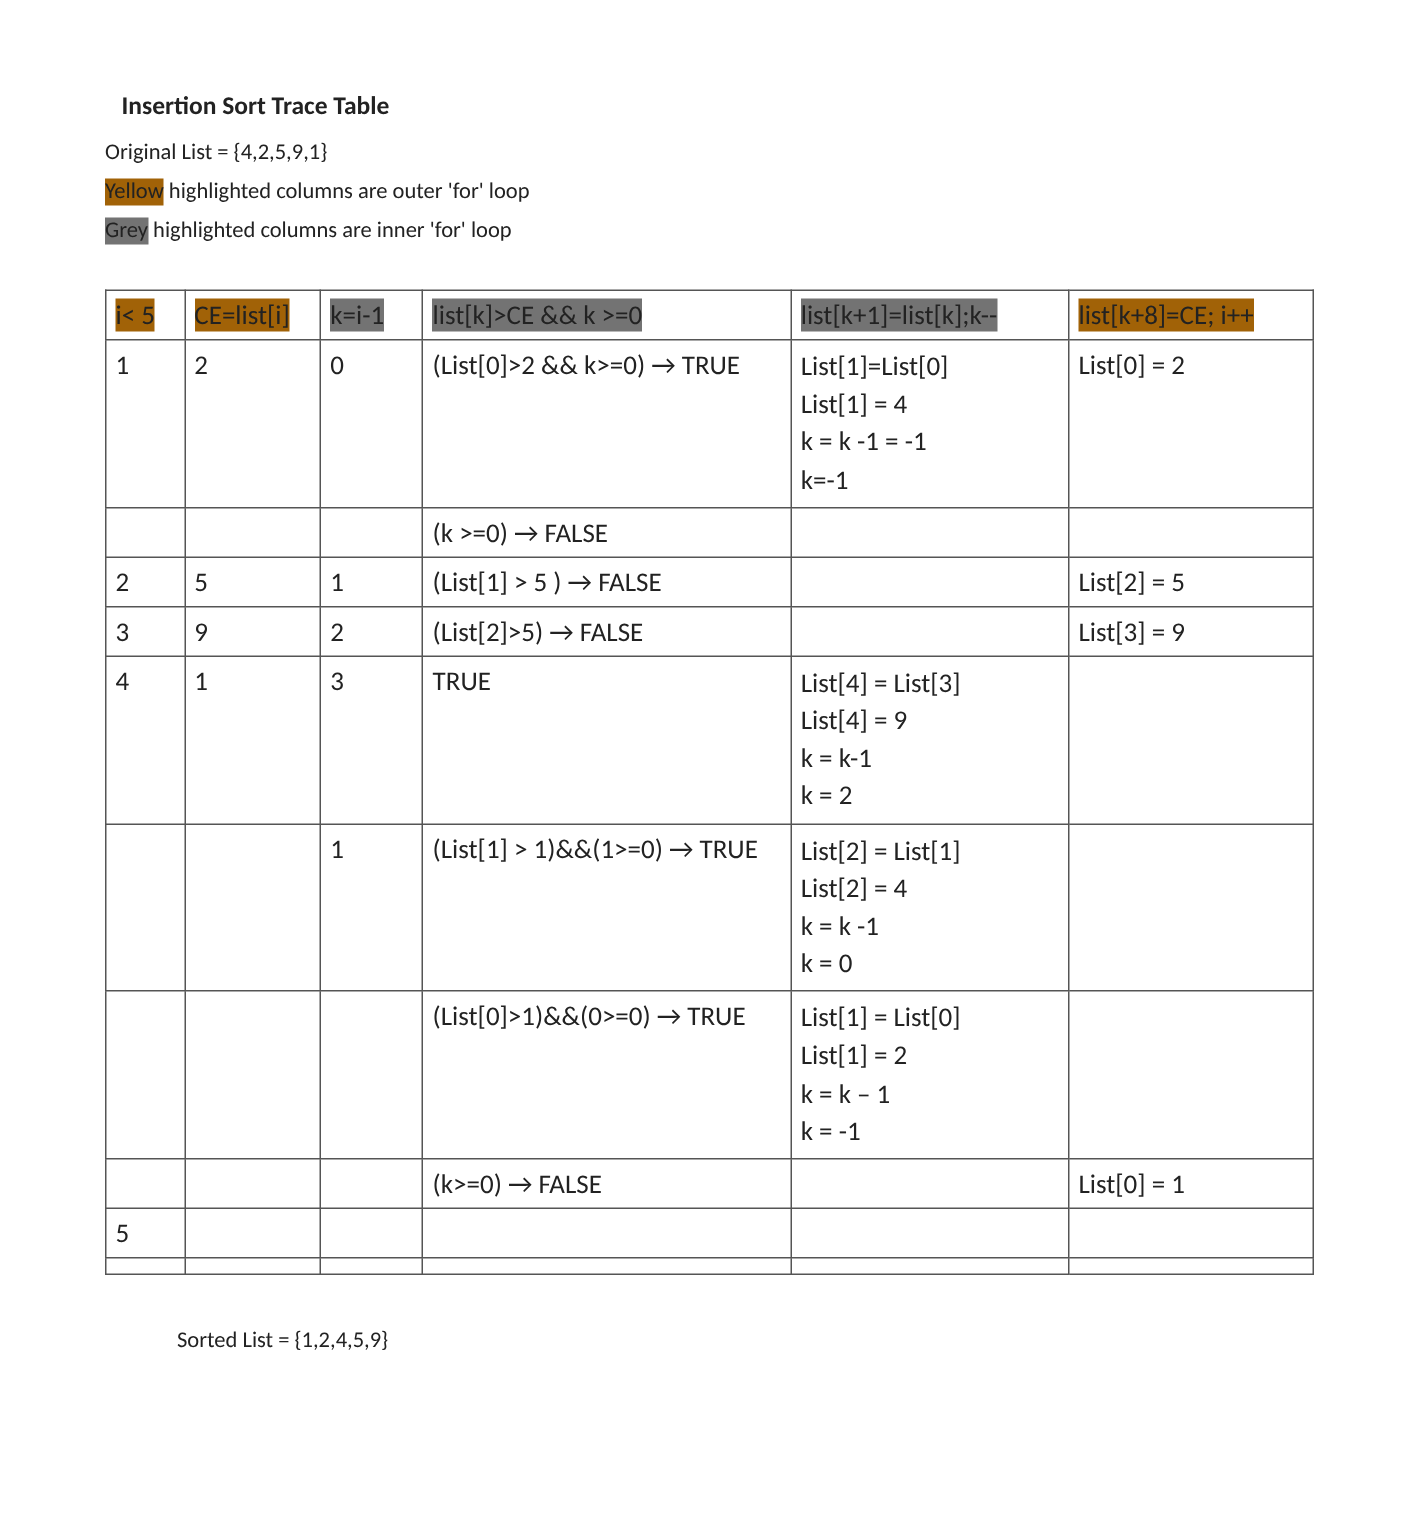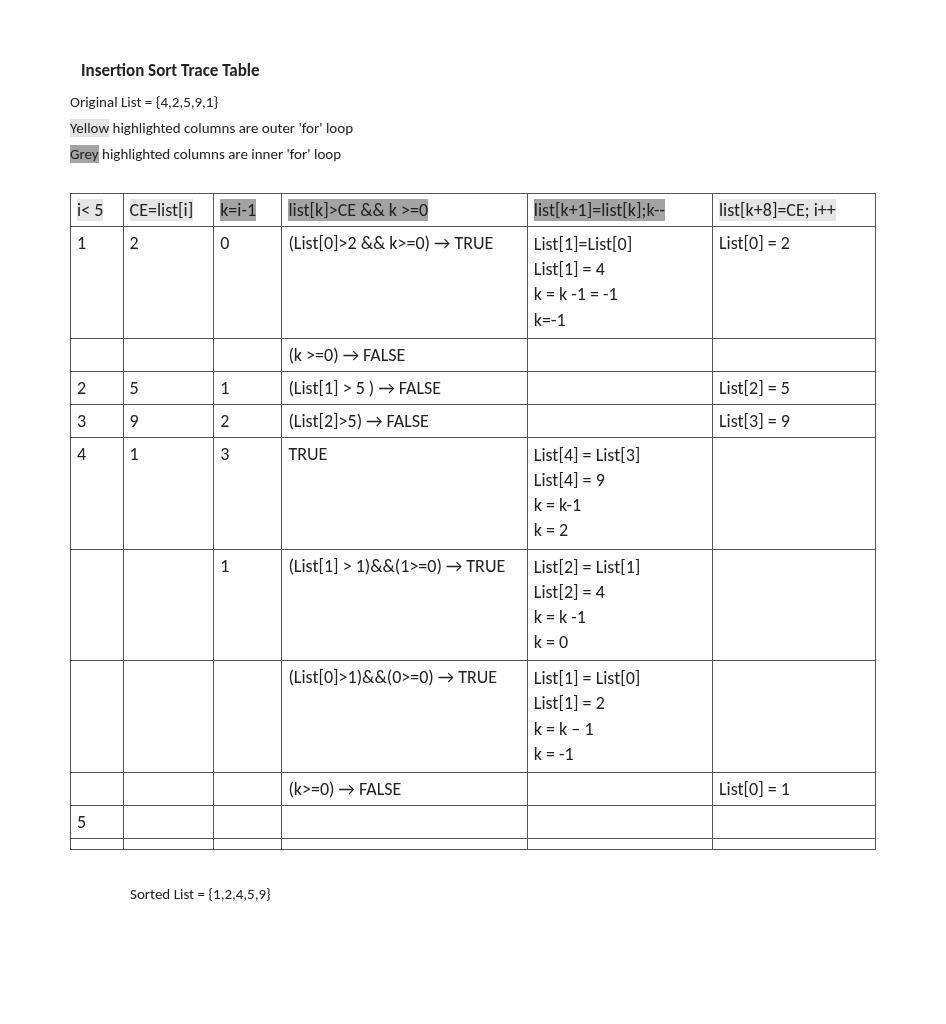--- a/index.html
+++ b/index.html
@@ -16,24 +16,24 @@
       font-size: 17px;
       font-weight: bold;
       margin: 0 0 12px 11px;
     }
     .intro-line {
       margin: 8px 0;
     }
     .indent {
     }
     .hl-yellow {
-      background: #e5e5e5;
+      background: #a16207;
     }
     .hl-grey {
-      background: #a3a3a3;
+      background: #737373;
     }
     table {
       border-collapse: collapse;
       width: 100%;
       margin-top: 30px;
       font-size: 18px;
     }
     th, td {
       border: 1px solid #555;
       padding: 5px 6px;
@@ -46,21 +46,21 @@
     }
     .col-i   { width: 44px; }
     .col-ce  { width: 80px; }
     .col-k   { width: 60px; }
     .col-cond{ width: 255px; }
     .col-act { width: 180px; margin-top: 16px; }
     .col-out { width: 160px; }
     .multi-line div { line-height: 1.4; }
     .footer-note {
       margin-top: 35px;
-      margin-left: 60px;
+      margin-left: 48px;
     }
   </style>
 </head>
 <body>
 
 <h1>Insertion Sort Trace Table</h1>
 
 <div class="intro-line indent">Original List = {4,2,5,9,1}</div>
 
 <div class="intro-line">

